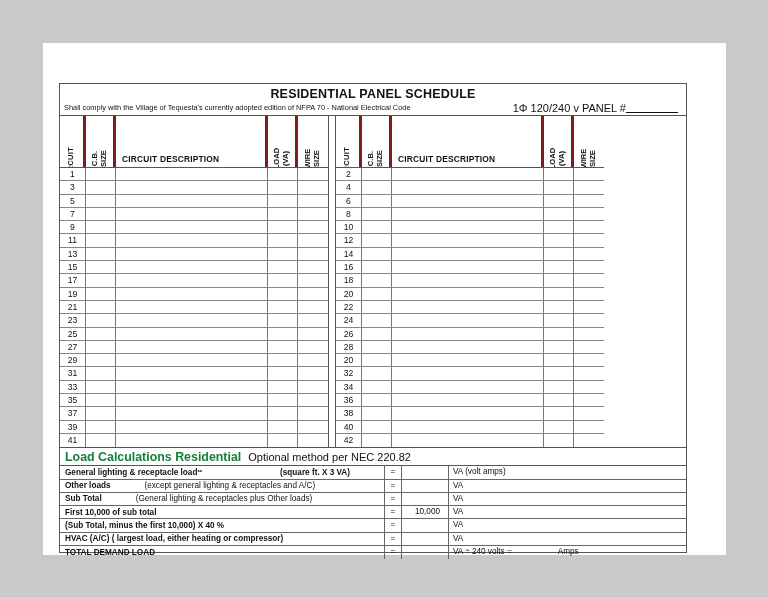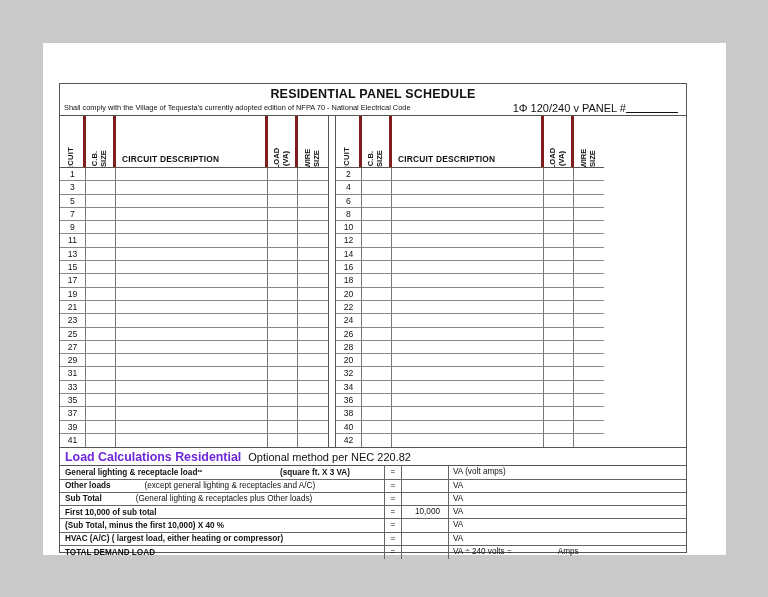--- a/index.html
+++ b/index.html
@@ -182,21 +182,21 @@
     border-bottom: 1.5px solid #555;
     height: 19px;
     display: flex;
     align-items: center;
     padding-left: 5px;
     box-sizing: border-box;
   }
   .calc-title-main {
     font-size: 12.4px;
     font-weight: bold;
-    color: #6d28d9;
+    color: #15803d;
   }
   .calc-title-sub {
     font-size: 11px;
     color: #111;
     margin-left: 7px;
   }
 
   .calc-row {
     display: flex;
     height: 13.3px;

